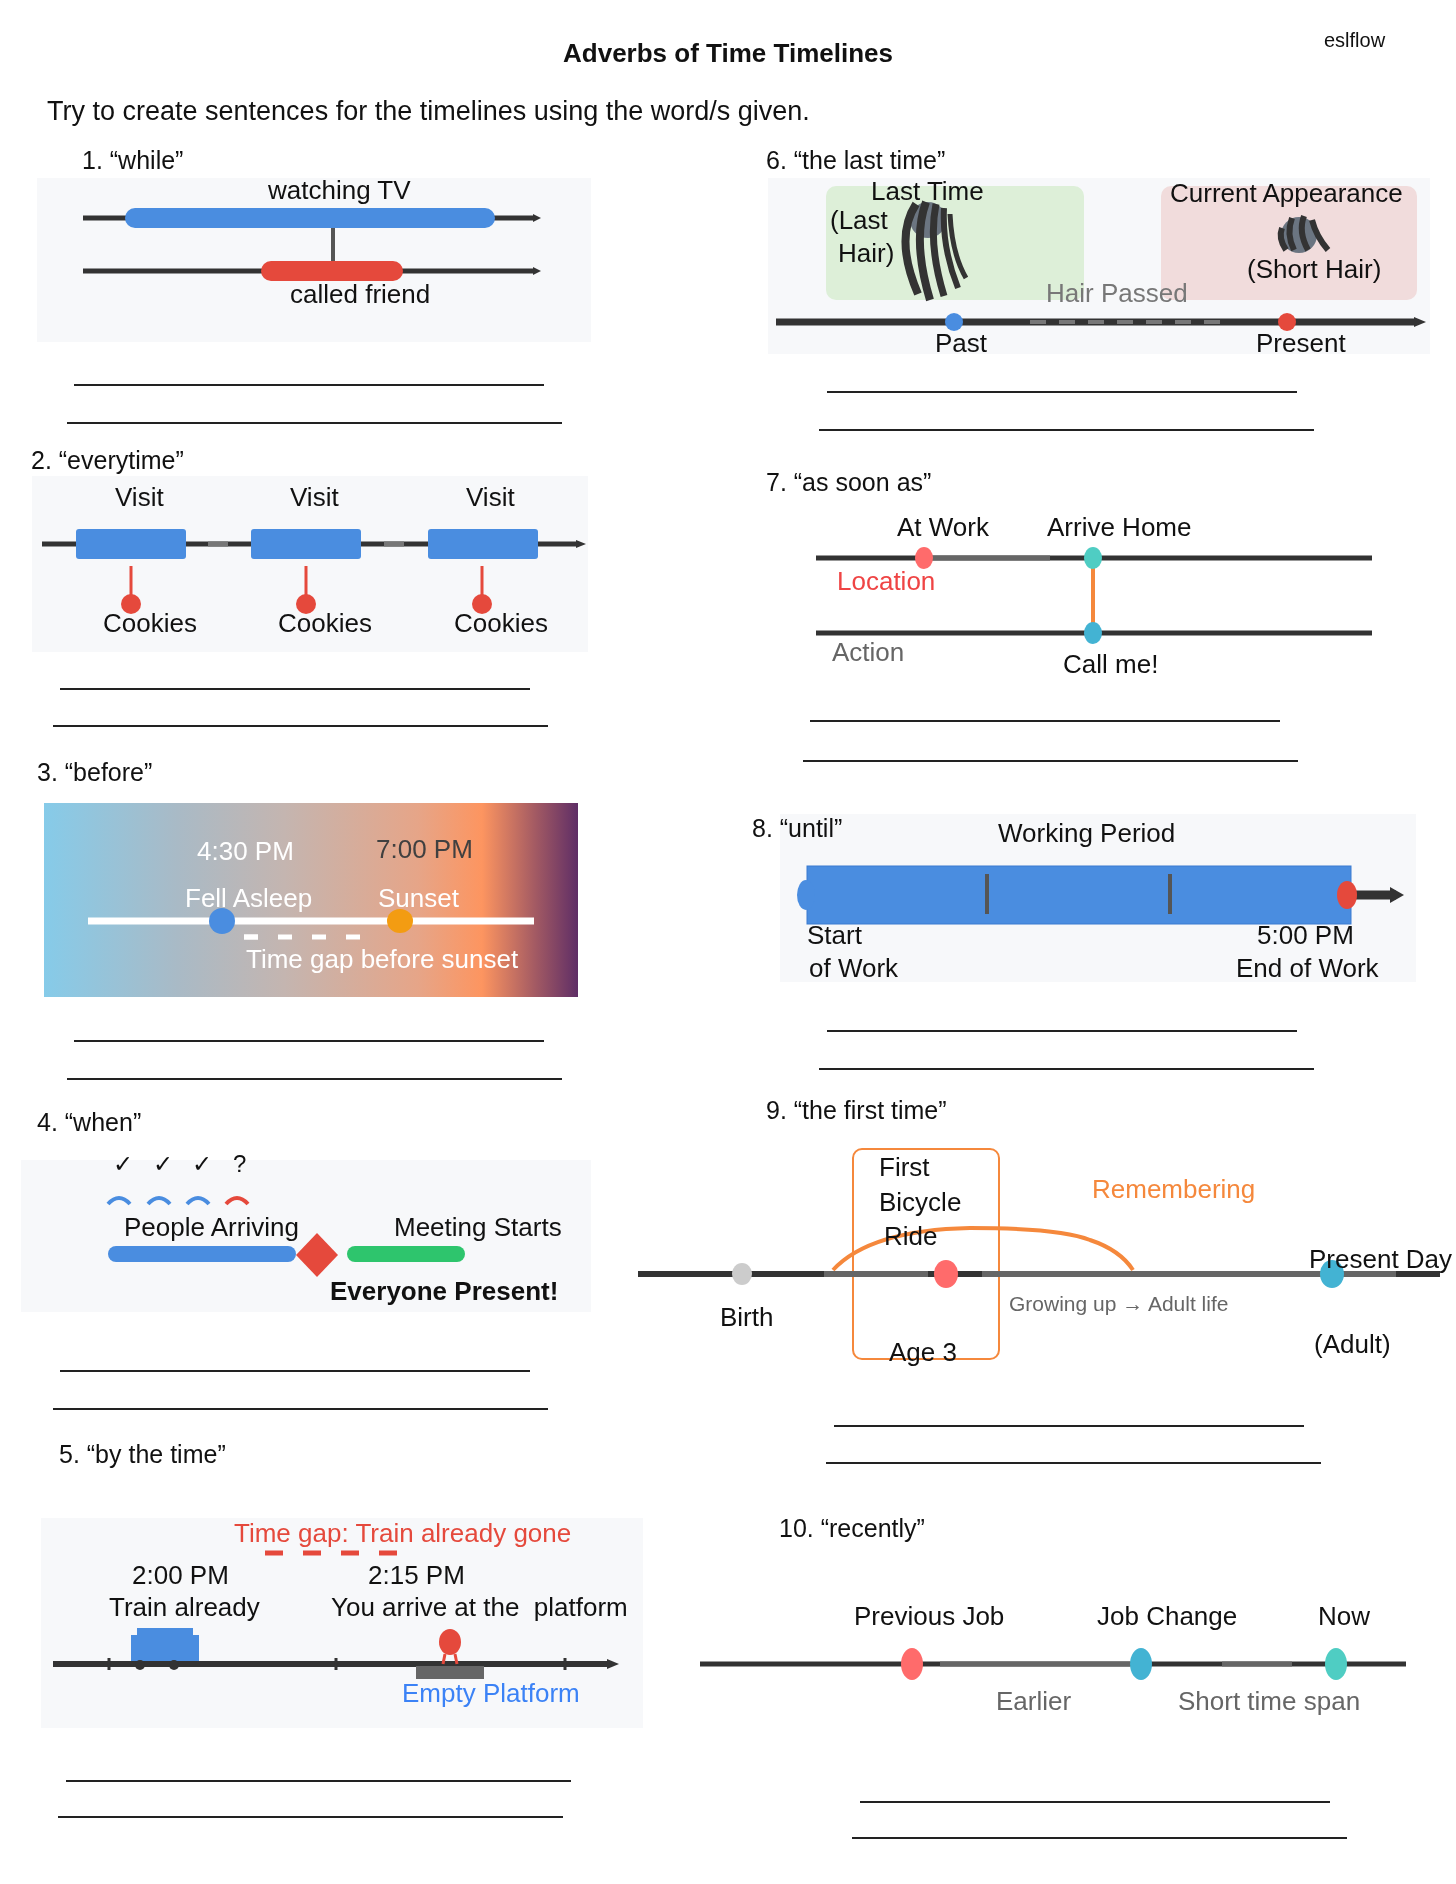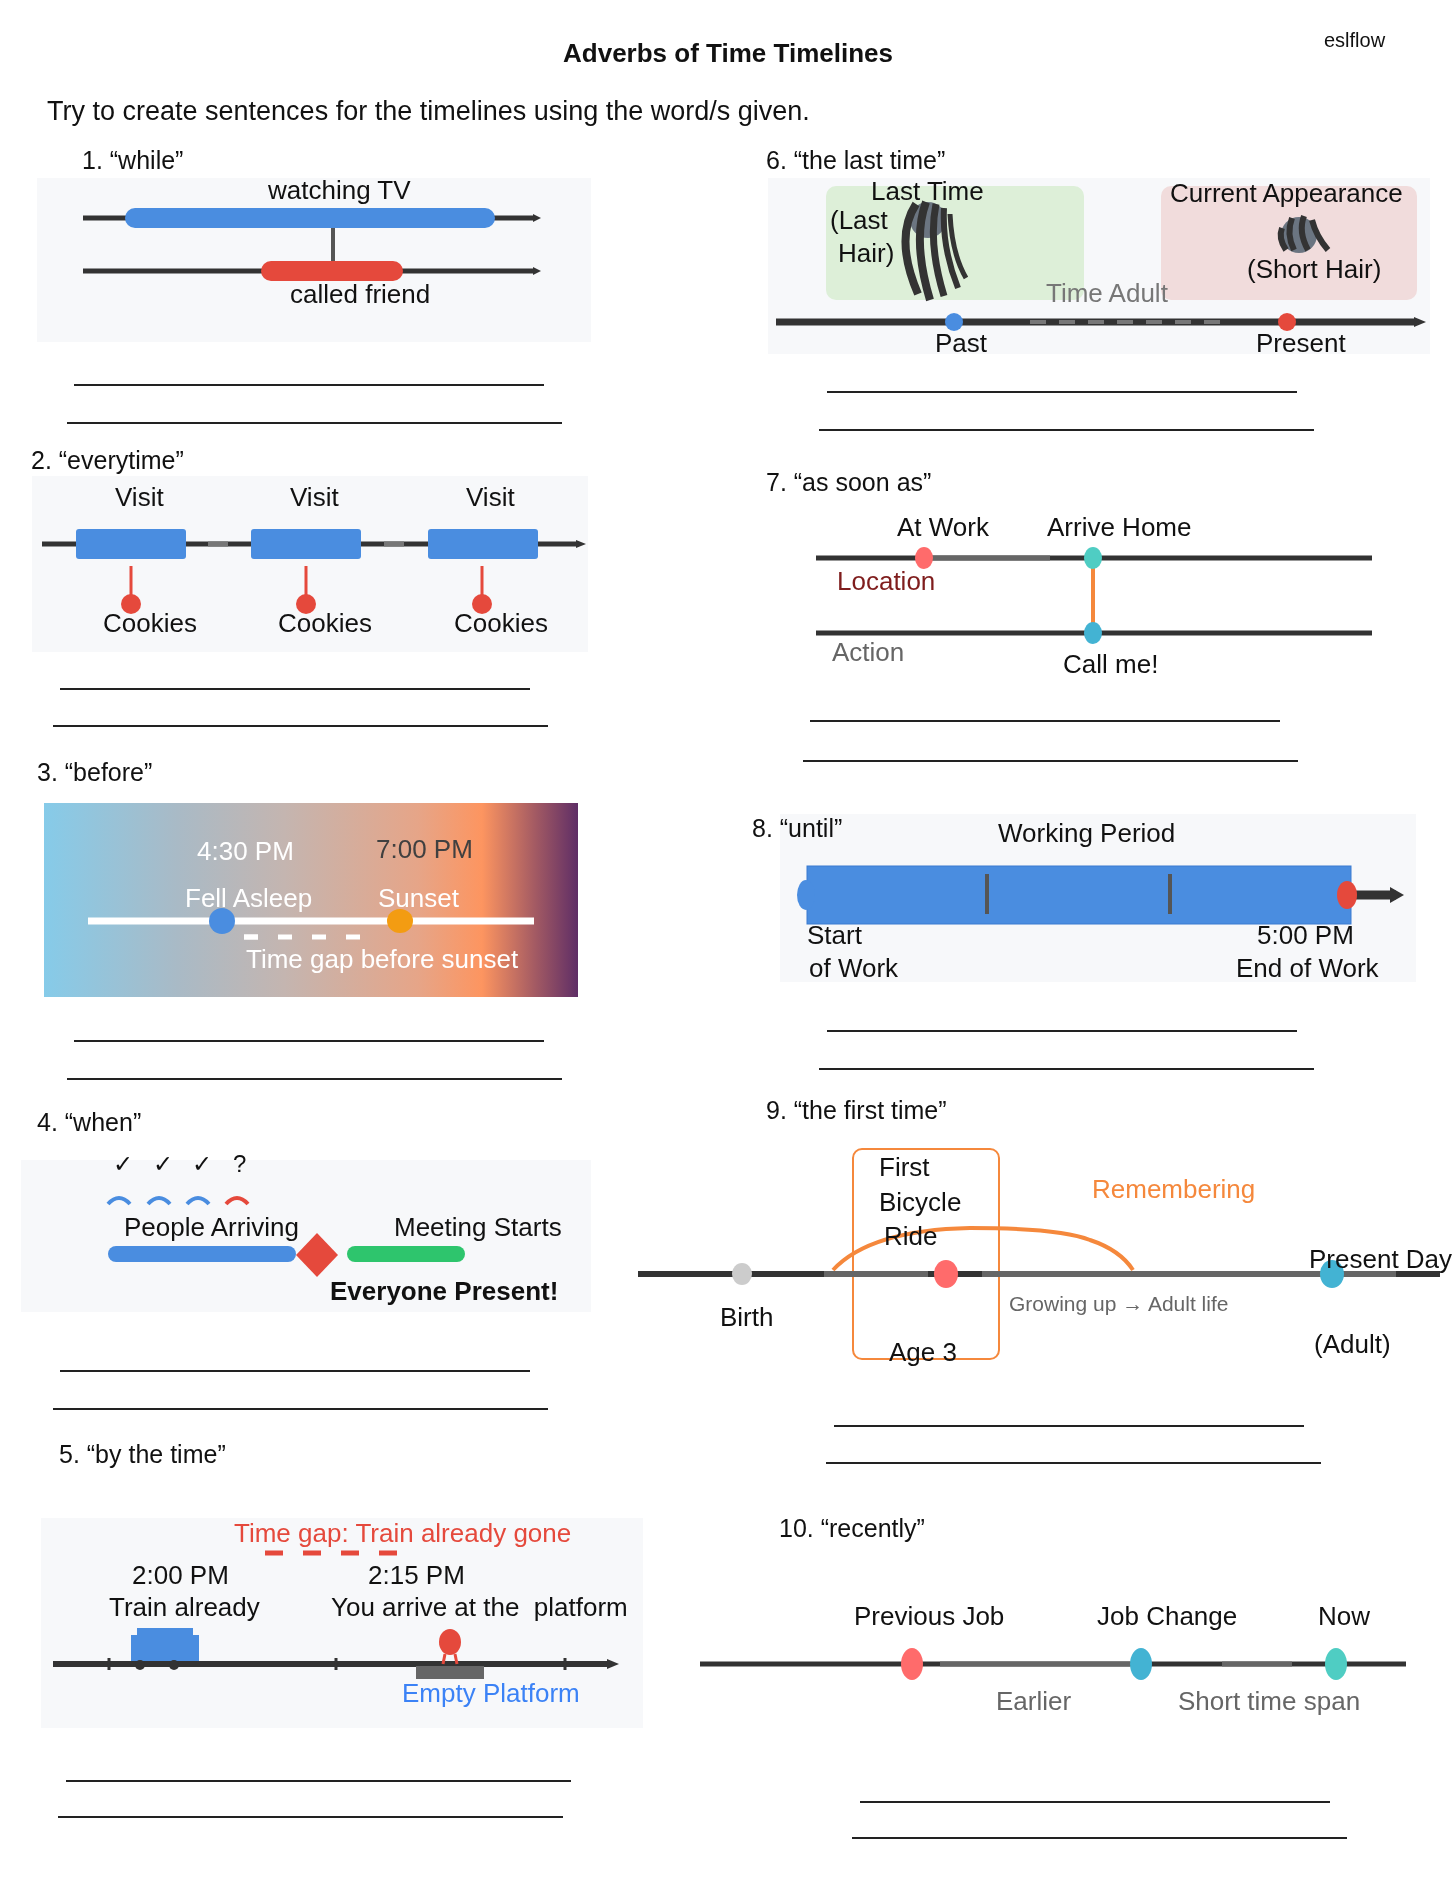--- a/index.html
+++ b/index.html
@@ -166,41 +166,41 @@
     <line x1="262" y1="144" x2="462" y2="144" stroke="#777" stroke-width="4" stroke-dasharray="16,13"></line>
     <polygon points="646,139 658,144 646,149" fill="#333"></polygon>
     <circle cx="186" cy="144" r="9" fill="#4a8de0"></circle>
     <circle cx="519" cy="144" r="9" fill="#e5493c"></circle>
   </svg>
   <div class="abs lbl" style="left:871px;top:176px;">Last Time</div>
   <div class="abs lbl" style="left:830px;top:205px;">(Last</div>
   <div class="abs lbl" style="left:838px;top:238px;">Hair)</div>
   <div class="abs lbl" style="left:1170px;top:178px;">Current Appearance</div>
   <div class="abs lbl" style="left:1247px;top:254px;">(Short Hair)</div>
-  <div class="abs lbl" style="left:1046px;top:278px;color:#777;">Time Adult</div>
+  <div class="abs lbl" style="left:1046px;top:278px;color:#777;">Hair Passed</div>
   <div class="abs lbl" style="left:935px;top:328px;">Past</div>
   <div class="abs lbl" style="left:1256px;top:328px;">Present</div>
   <div class="abs ans" style="left:827px;top:391px;width:470px;"></div>
   <div class="abs ans" style="left:819px;top:429px;width:495px;"></div>
 </div>
 
 <div>
   <div class="abs qlabel" style="left:766px;top:468px;">7. “as soon as”</div>
   <svg style="left:760px;top:540px;" width="620" height="120">
     <line x1="56" y1="18" x2="612" y2="18" stroke="#333" stroke-width="5"></line>
     <line x1="166" y1="18" x2="290" y2="18" stroke="#666" stroke-width="5"></line>
     <line x1="56" y1="93" x2="612" y2="93" stroke="#333" stroke-width="5"></line>
     <line x1="333" y1="18" x2="333" y2="93" stroke="#f5883c" stroke-width="4"></line>
     <ellipse cx="164" cy="18" rx="9" ry="11" fill="#ff6b6b"></ellipse>
     <ellipse cx="333" cy="18" rx="9" ry="11" fill="#4fcdc3"></ellipse>
     <ellipse cx="333" cy="93" rx="9" ry="11" fill="#43b3d3"></ellipse>
   </svg>
   <div class="abs lbl" style="left:897px;top:512px;">At Work</div>
   <div class="abs lbl" style="left:1047px;top:512px;">Arrive Home</div>
-  <div class="abs lbl" style="left:837px;top:566px;color:#7f1d1d;">Location</div>
+  <div class="abs lbl" style="left:837px;top:566px;color:#ef4444;">Location</div>
   <div class="abs lbl" style="left:832px;top:637px;color:#666;">Action</div>
   <div class="abs lbl" style="left:1063px;top:649px;">Call me!</div>
   <div class="abs ans" style="left:810px;top:720px;width:470px;"></div>
   <div class="abs ans" style="left:803px;top:760px;width:495px;"></div>
 </div>
 
 <div>
   <div class="abs panel" style="left:780px;top:814px;width:636px;height:168px;"></div>
   <div class="abs qlabel" style="left:752px;top:814px;">8. “until”</div>
   <svg style="left:780px;top:814px;" width="640" height="168">

